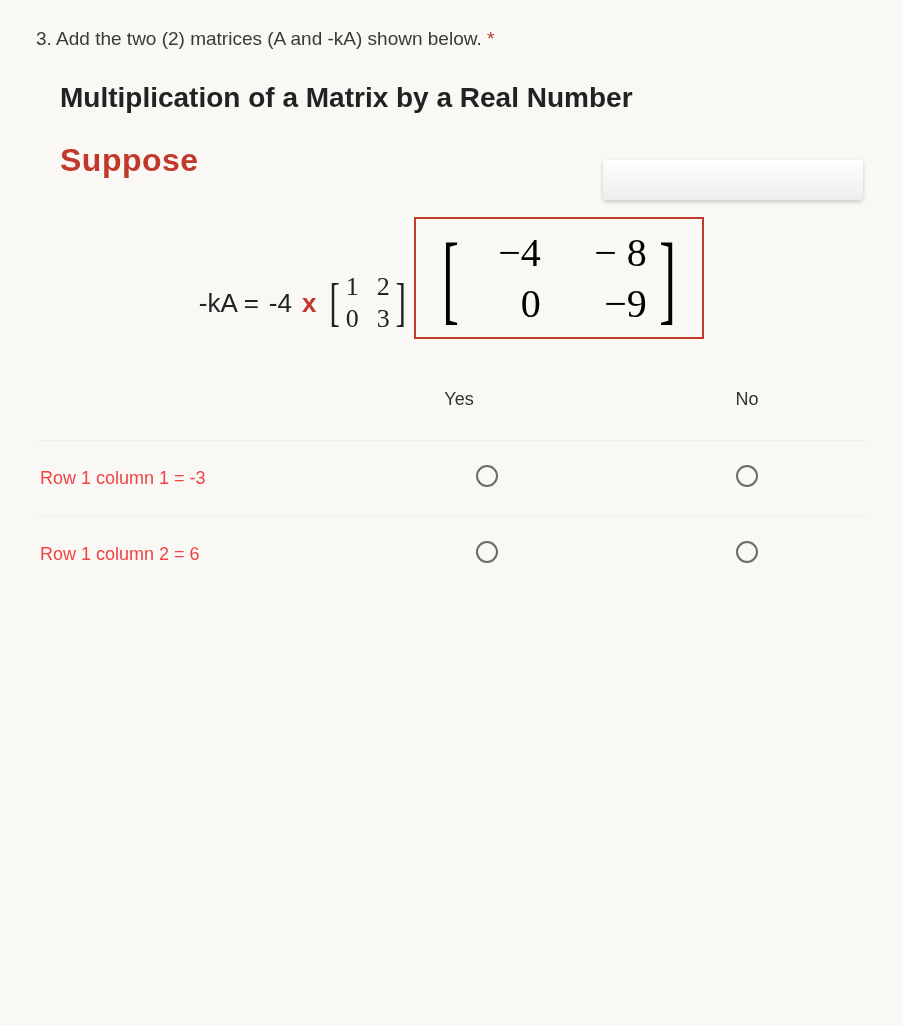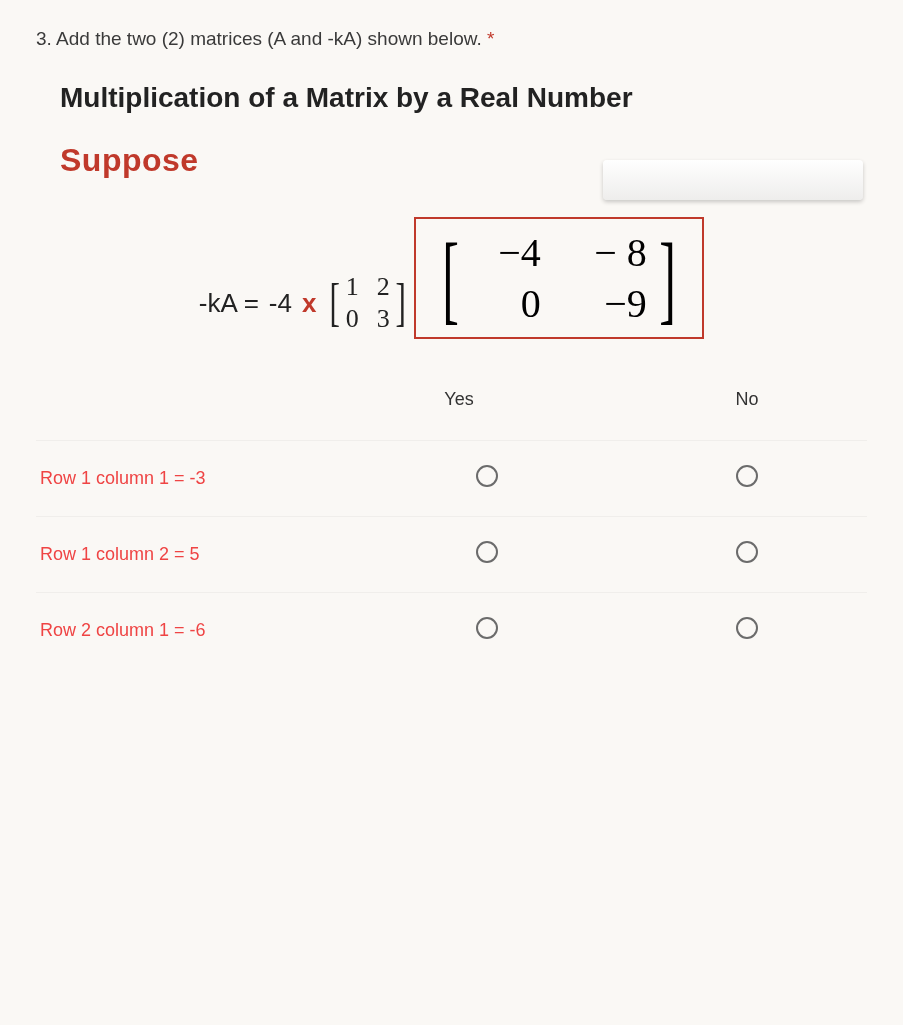--- a/index.html
+++ b/index.html
@@ -193,24 +193,19 @@
       <div class="col-yes">Yes</div>
       <div class="col-no">No</div>
     </div>
 
     <div class="grid-row">
       <div class="label">Row 1 column 1  = -3</div>
       <div class="radio-cell"><span class="radio"></span></div>
       <div class="radio-cell"><span class="radio"></span></div>
     </div>
     <div class="grid-row">
-      <div class="label">Row 1 column 2 = 5</div>
-      <div class="radio-cell"><span class="radio"></span></div>
-      <div class="radio-cell"><span class="radio"></span></div>
-    </div>
-    <div class="grid-row">
-      <div class="label">Row 2 column 1 = -6</div>
+      <div class="label">Row 1 column 2 = 6</div>
       <div class="radio-cell"><span class="radio"></span></div>
       <div class="radio-cell"><span class="radio"></span></div>
     </div>
   </div>
 
 </div>
 
 </body></html>

